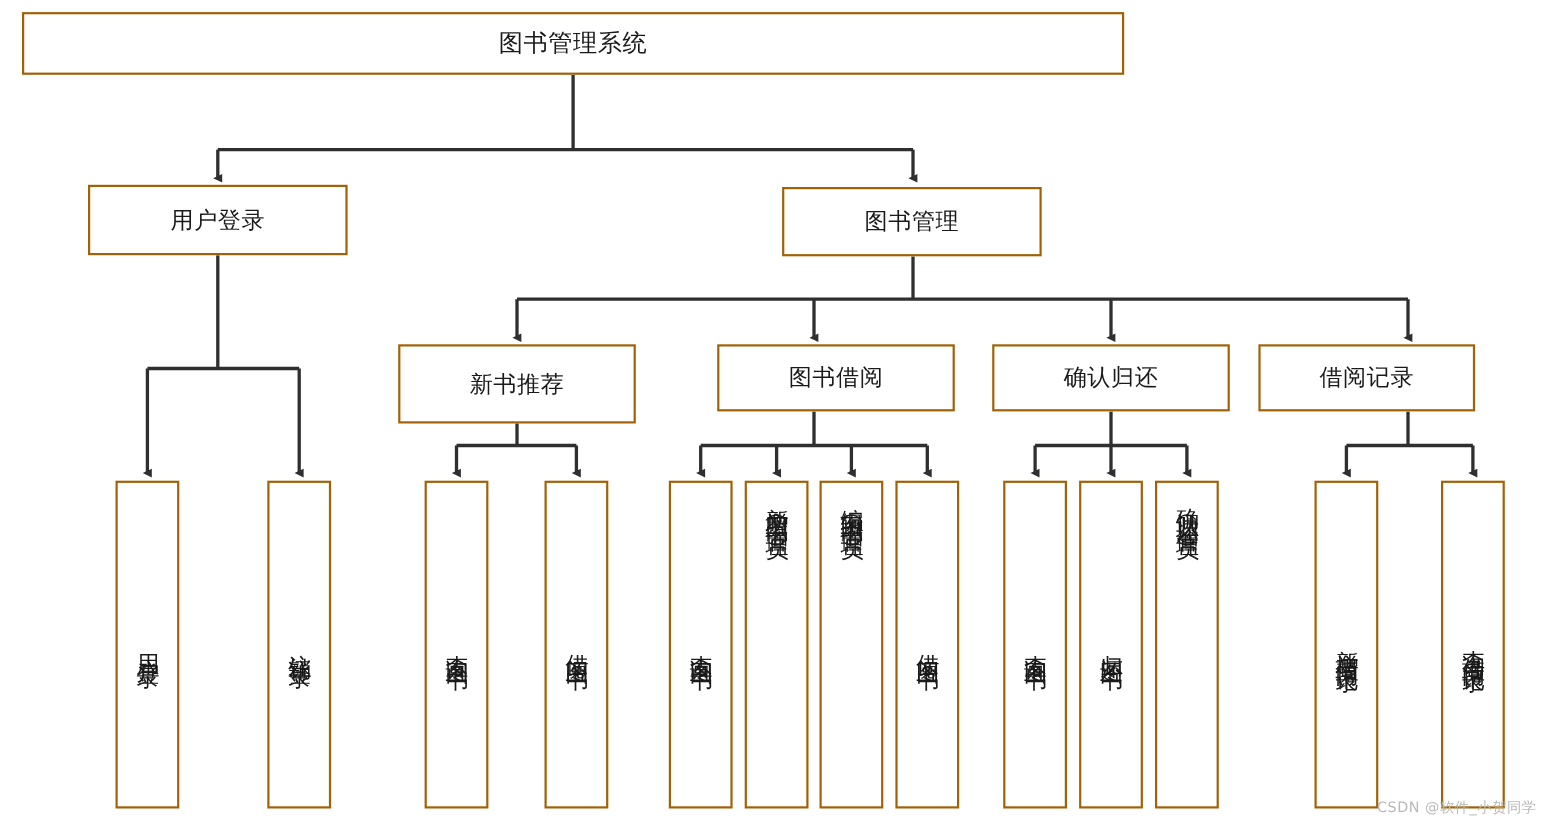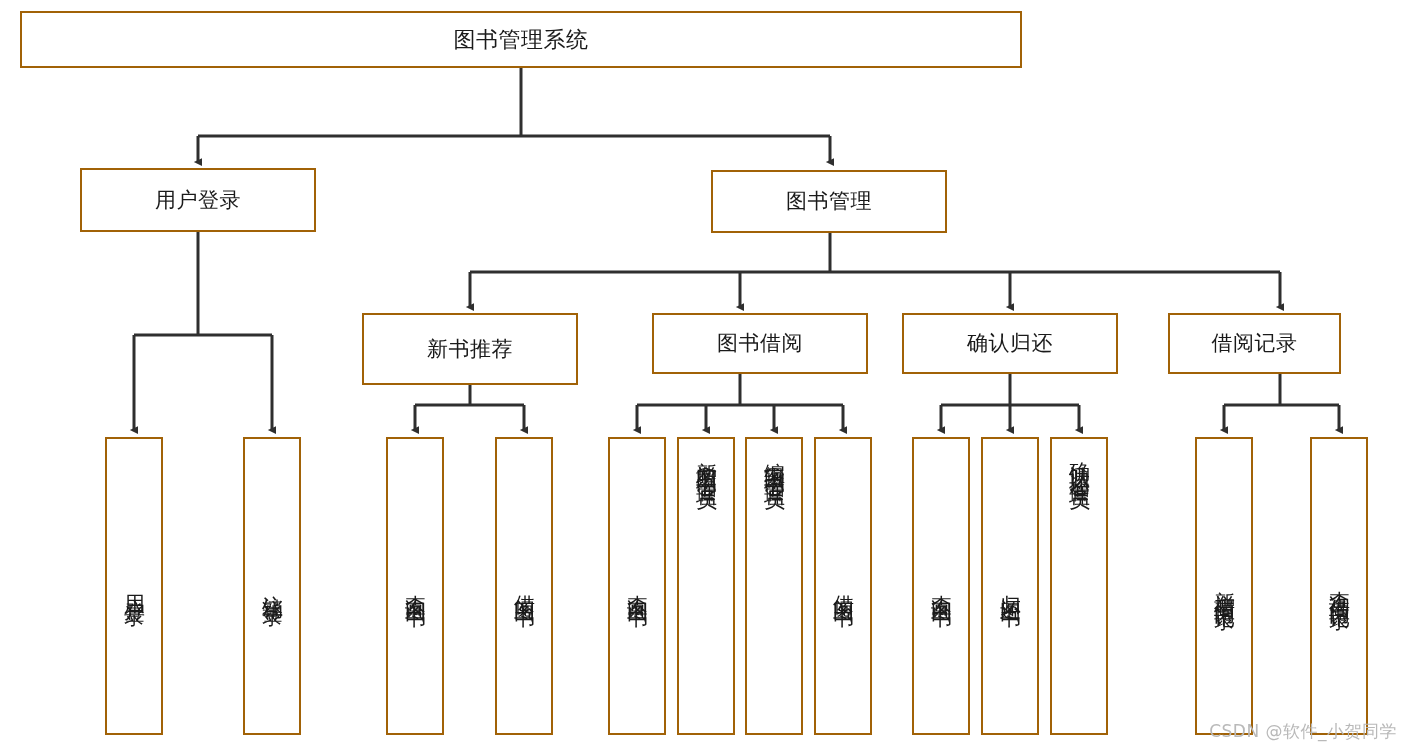--- a/index.html
+++ b/index.html
@@ -67,21 +67,21 @@
     height: auto;
   }
   .node.vert.centered {
     align-items: center;
     padding-top: 0;
   }
   #watermark {
     position: absolute;
     right: 8px;
     bottom: 4px;
-    font-size: 17px;
+    font-size: 13px;
     color: #b9b9b9;
     letter-spacing: 0.5px;
     white-space: nowrap;
     user-select: none;
   }
 </style>
 </head>
 <body>
 
 <div id="diagram-root">
@@ -153,21 +153,21 @@
   </div>
 
   <div class="node horiz" style="left:632px; top:313px; width:216px; height:61px;margin-left:20px;">
     <span class="label">图书借阅</span>
   </div>
 
   <div class="node horiz" style="left:902px; top:313px; width:216px; height:61px;">
     <span class="label">确认归还</span>
   </div>
 
-  <div class="node horiz" style="left:1168px; top:313px; width:173px; height:61px;">
+  <div class="node horiz" style="left:1144px; top:313px; width:197px; height:61px;">
     <span class="label">借阅记录</span>
   </div>
 
   <div class="node vert centered" style="left:105px; top:437px; width:58px; height:298px;">
     <span class="label">用户登录</span>
   </div>
 
   <div class="node vert centered" style="left:243px; top:437px; width:58px; height:298px;">
     <span class="label">注销登录</span>
   </div>

